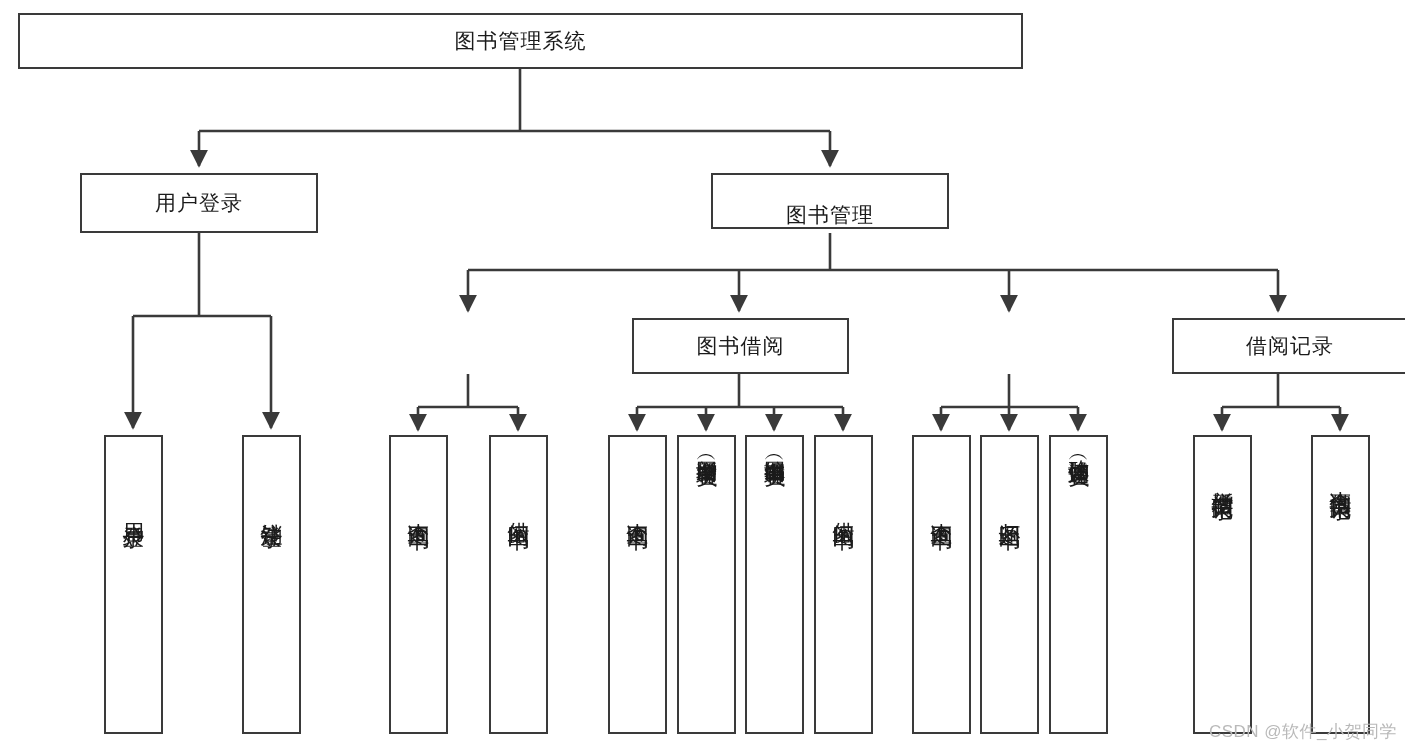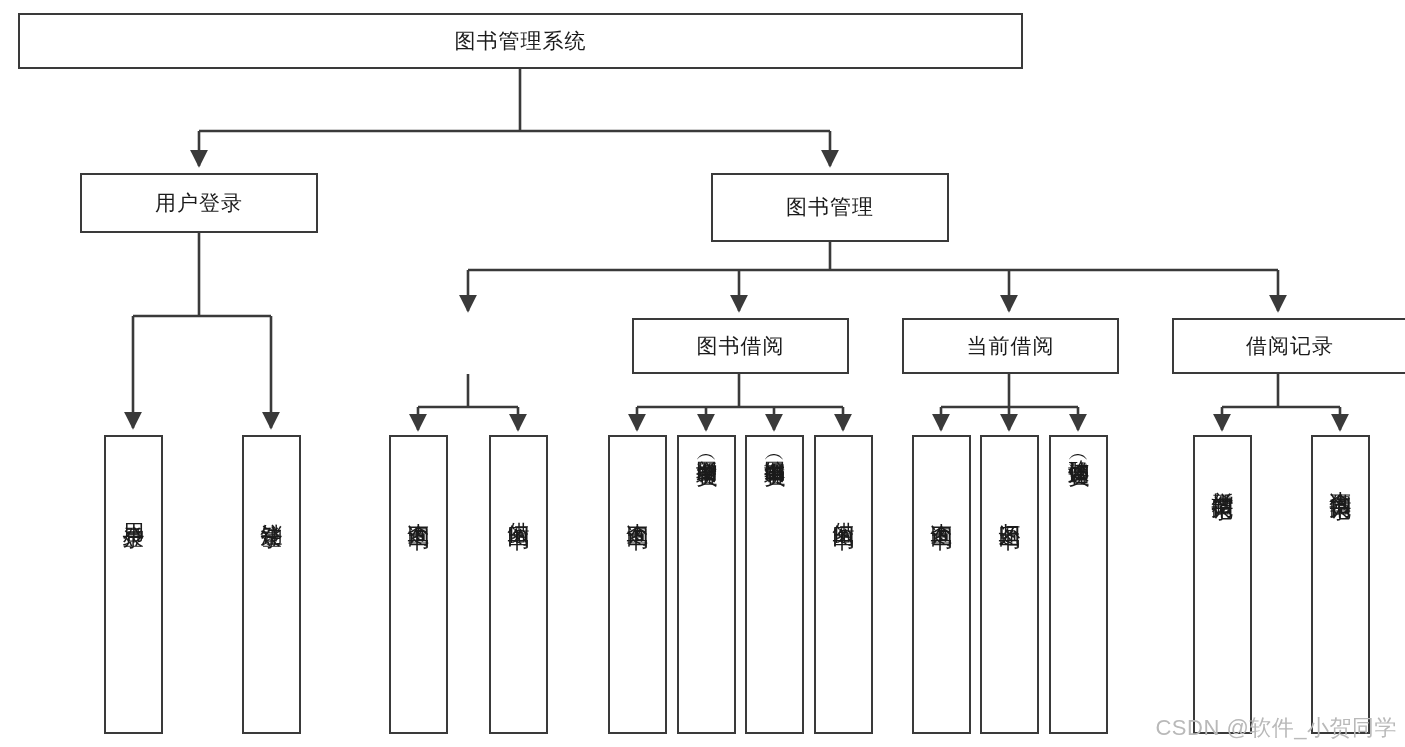--- a/index.html
+++ b/index.html
@@ -66,21 +66,21 @@
   .node.vert.short .label {
     margin-top: 62px;
   }
   .node.vert.mid .label {
     margin-top: 30px;
   }
   #watermark {
     position: absolute;
     right: 8px;
     bottom: 4px;
-    font-size: 22px;
+    font-size: 17px;
     color: #b9b9b9;
     letter-spacing: 0.5px;
     white-space: nowrap;
     pointer-events: none;
   }
 </style>
 </head>
 <body>
 
 <div id="canvas">
@@ -135,30 +135,27 @@
     </g>
   </svg>
 
   <div class="node horiz" style="left:18px; top:13px; width:1005px; height:56px;">
     <span class="label">图书管理系统</span>
   </div>
 
   <div class="node horiz" style="left:80px; top:173px; width:238px; height:60px;">
     <span class="label">用户登录</span>
   </div>
-  <div class="node horiz" style="left:711px; top:173px; width:238px; height:69px;">
+  <div class="node horiz" style="left:711px; top:173px; width:238px; height:56px;align-items:flex-end;">
     <span class="label">图书管理</span>
   </div>
 
   <div class="node horiz" style="left:632px; top:318px; width:217px; height:56px;font-family:Liberation Serif, serif;">
     <span class="label">图书借阅</span>
   </div>
-  <div class="node horiz" style="left:902px; top:318px; width:217px; height:56px;">
-    <span class="label">当前借阅</span>
-  </div>
   <div class="node horiz" style="left:1172px; top:318px; width:236px; height:56px;">
     <span class="label">借阅记录</span>
   </div>
 
   <div class="node vert short" style="left:104px; top:435px; width:59px; height:299px;">
     <span class="label">用户登录</span>
   </div>
   <div class="node vert short" style="left:242px; top:435px; width:59px; height:299px;">
     <span class="label">注销登录</span>
   </div>

